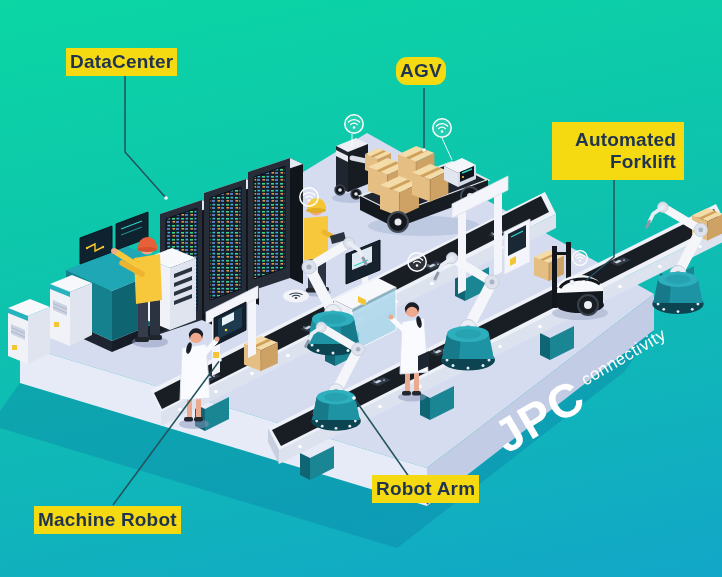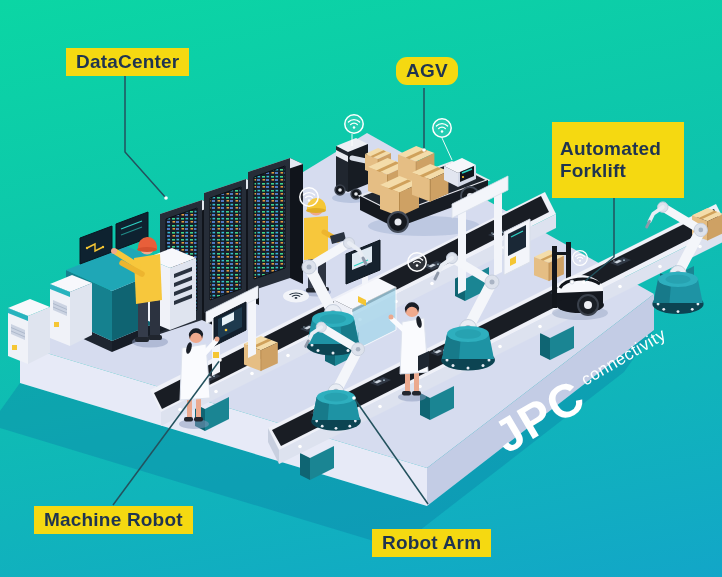--- a/index.html
+++ b/index.html
@@ -5,23 +5,23 @@
   html,body{margin:0;padding:0;background:#222;}
   .stage{
     position:relative;width:722px;height:577px;overflow:hidden;
     font-family:"Liberation Sans","DejaVu Sans",sans-serif;
     background:linear-gradient(168deg,#0BD6A4 0%,#0EC2AE 45%,#12A6C8 100%);
   }
   .stage svg{position:absolute;left:0;top:0;}
   .callout{
     position:absolute;background:#F5D911;color:#1F3450;
     font-weight:bold;font-size:19px;line-height:22px;
-    padding:3px 10px;letter-spacing:.2px;white-space:nowrap;
+    padding:3px 4px;letter-spacing:.2px;white-space:nowrap;
   }
-  .callout.two-line{white-space:normal;width:116px;text-align:left;padding:16px 8px;}
+  .callout.two-line{white-space:normal;width:116px;text-align:right;padding:7px 8px;}
   .wordmark{
     position:absolute;left:512px;top:412px;width:260px;height:52px;
     display:flex;align-items:flex-start;gap:7px;color:#FFFFFF;
     transform:rotate(-30.5deg);transform-origin:0 100%;
   }
   .wordmark .brand{font-size:47px;font-weight:800;line-height:50px;letter-spacing:1.5px;}
   .wordmark .tagline{font-size:17px;font-weight:500;letter-spacing:.5px;padding-top:7px;}
 </style>
 </head>
 <body>
@@ -415,20 +415,20 @@
 </svg>
 
 <div class="callout" style="left:66px;top:48px;">DataCenter</div>
 
 <div class="callout" style="left:396px;top:57px;border-radius:11px;">AGV</div>
 
 <div class="callout two-line" style="left:552px;top:122px;">Automated Forklift</div>
 
 <div class="callout" style="left:34px;top:506px;">Machine Robot</div>
 
-<div class="callout" style="left:372px;top:529px;">Robot Arm</div>
+<div class="callout" style="left:372px;top:475px;">Robot Arm</div>
 
 <div class="wordmark">
   <span class="brand">JPC</span>
   <span class="tagline">connectivity</span>
 </div>
 
 </div>
 
 </body></html>

